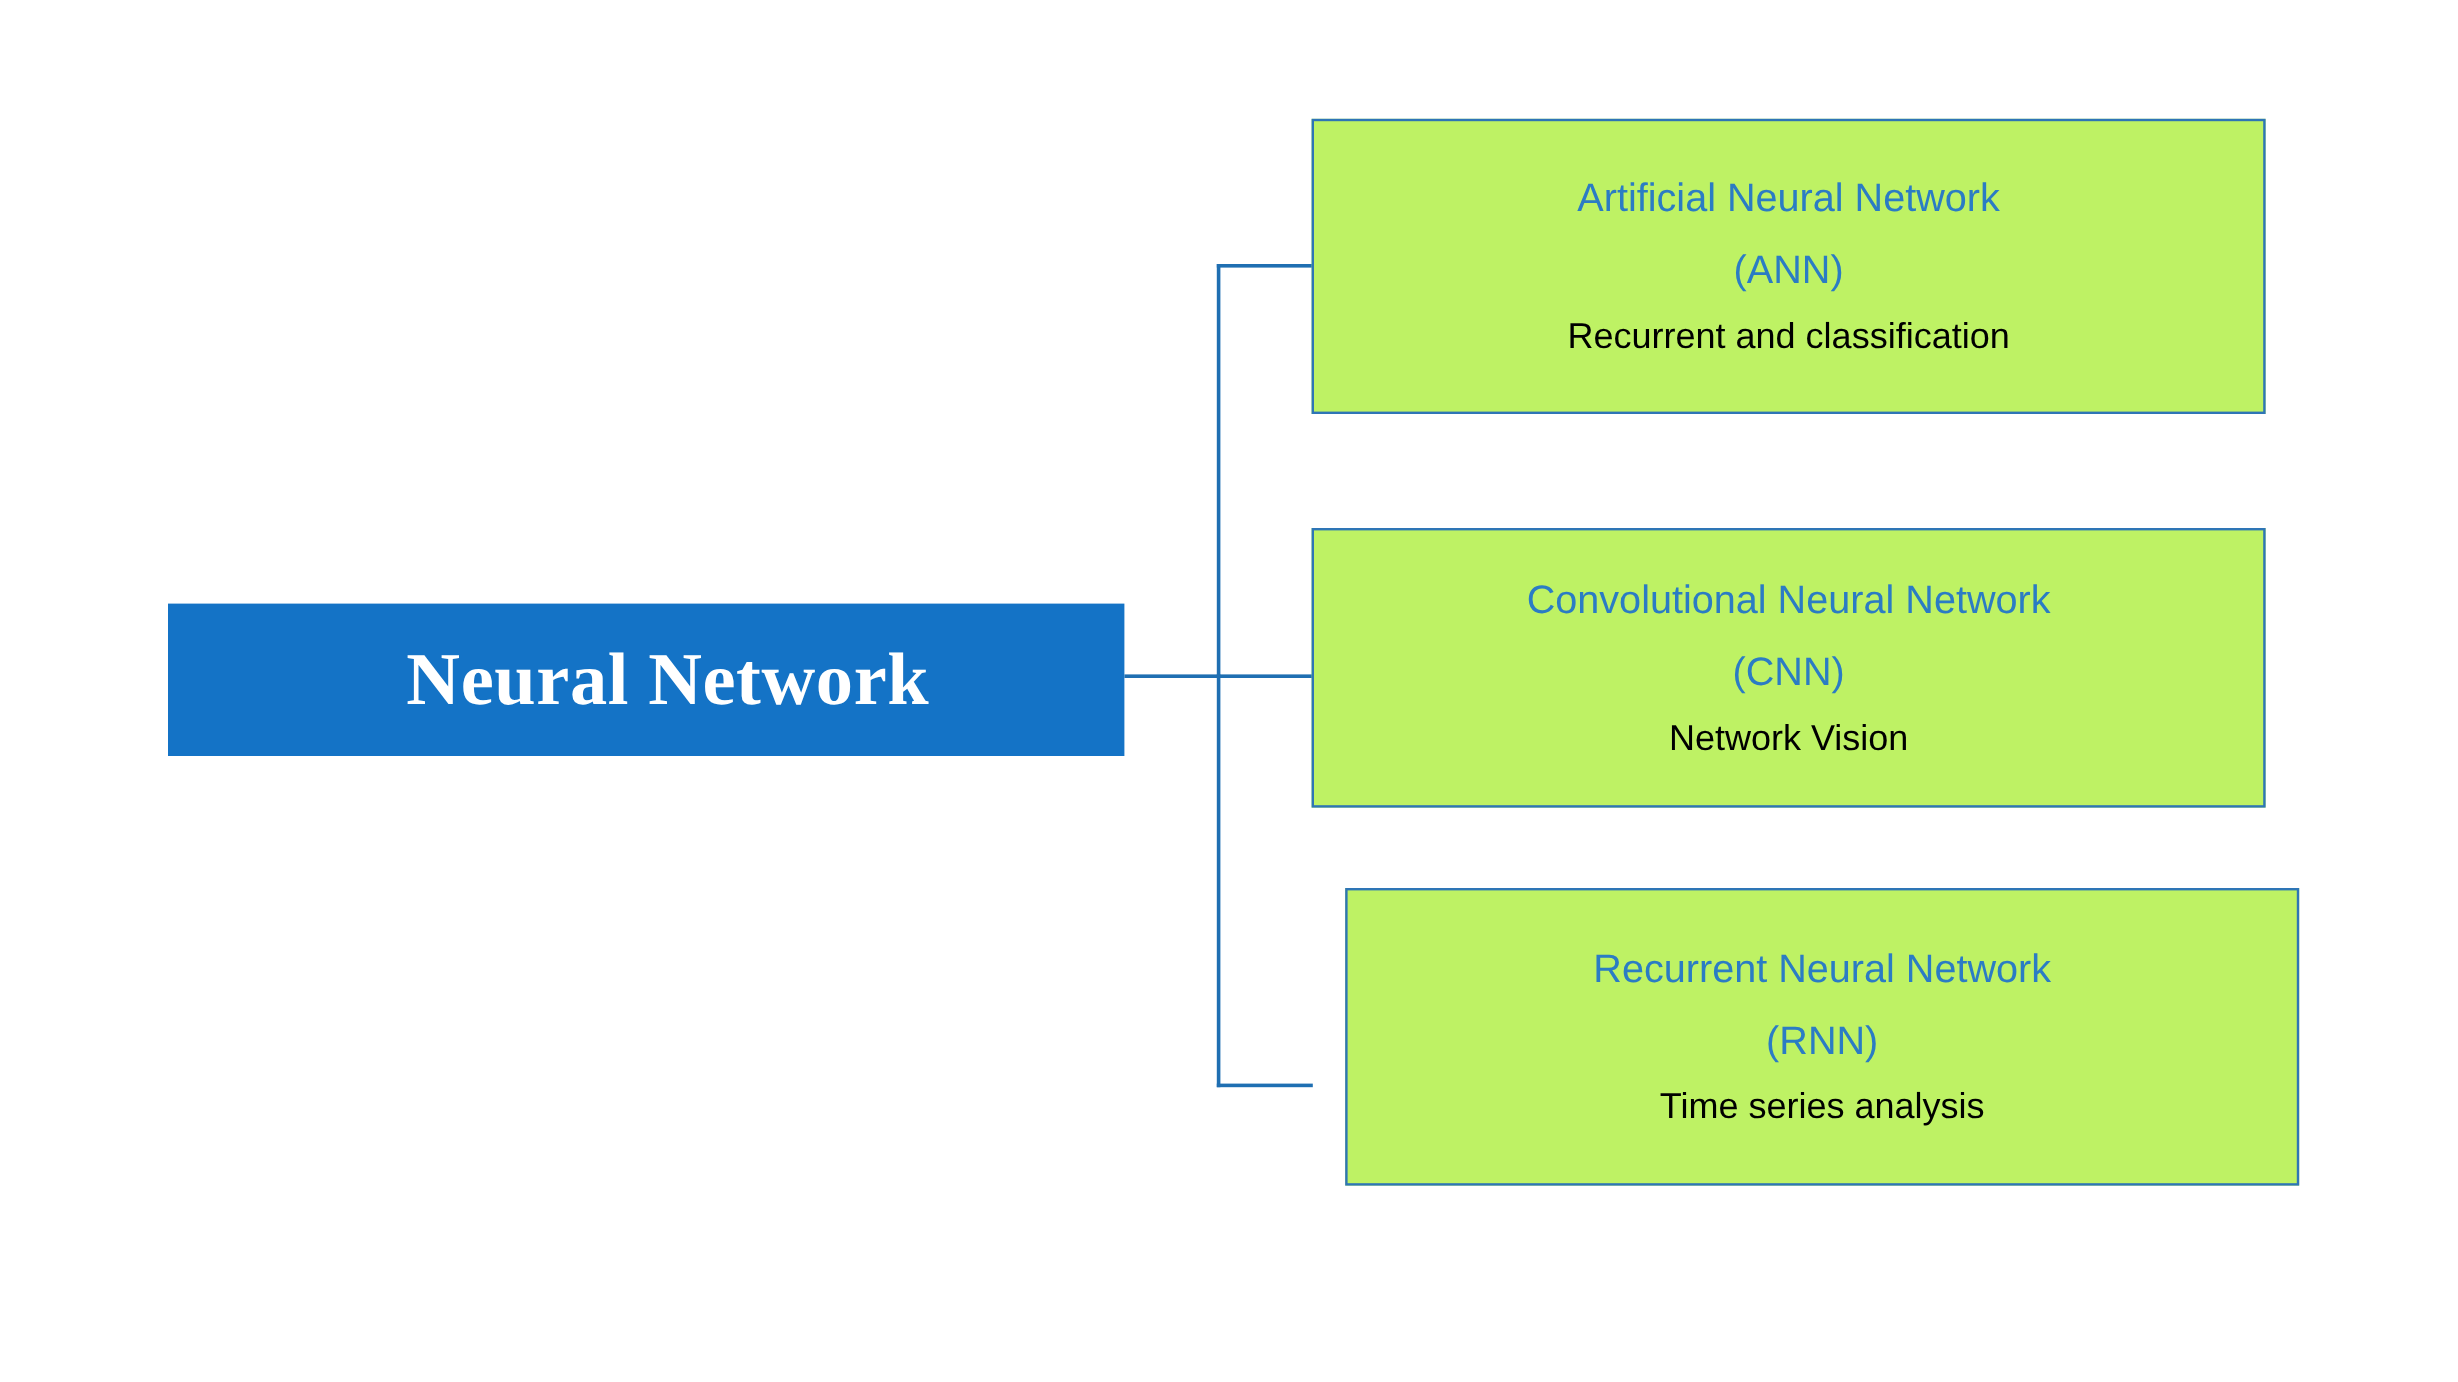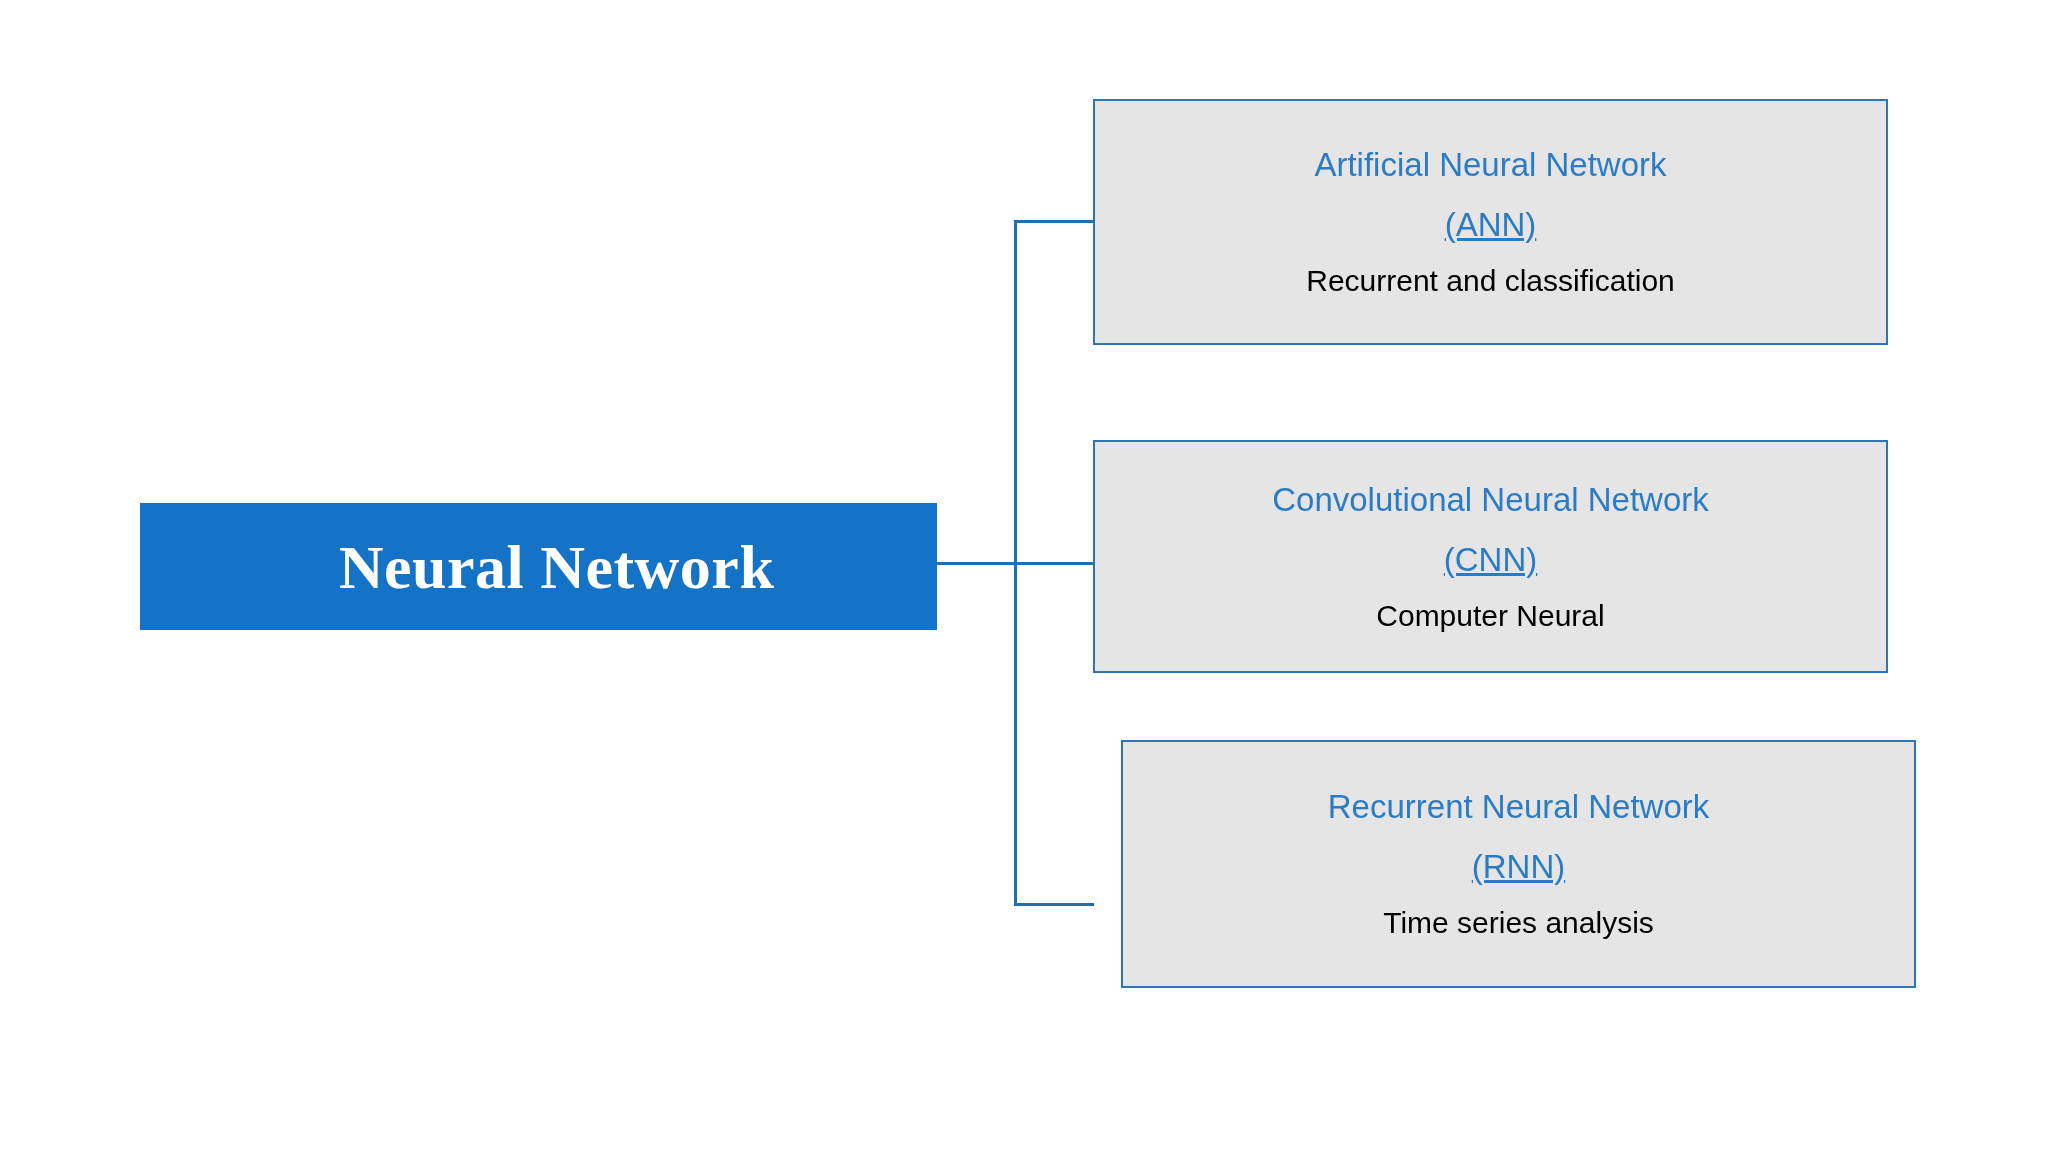--- a/index.html
+++ b/index.html
@@ -56,39 +56,39 @@
     height: 3px;
   }
 
   
   .child-node {
     position: absolute;
     left: 1093px;
     width: 795px;
     box-sizing: border-box;
     border: 2px solid #2E75B6;
-    background: #e5e5e5;
+    background: #bef264;
     display: flex;
     flex-direction: column;
     align-items: center;
     justify-content: center;
   }
   .child-node.n0 { top: 99px;  height: 246px; }
   .child-node.n1 { top: 440px; height: 233px; }
   .child-node.n2 { top: 740px; height: 248px; margin-left: 28px; }
 
   .child-title,
   .child-abbr {
     color: #2B7CC4;
     font-size: 33px;
     line-height: 1.0;
     white-space: nowrap;
   }
   .child-title { margin-bottom: 27px; }
-  .child-abbr  { margin-bottom: 25px; text-decoration: underline; }
+  .child-abbr  { margin-bottom: 25px; }
   .child-desc {
     color: #000000;
     font-size: 30px;
     line-height: 1.0;
     white-space: nowrap;
   }
 </style>
 </head>
 <body>
 
@@ -110,21 +110,21 @@
 
   <div class="child-node n0">
     <span class="child-title">Artificial Neural Network</span>
     <span class="child-abbr">(ANN)</span>
     <span class="child-desc">Recurrent and classification</span>
   </div>
 
   <div class="child-node n1">
     <span class="child-title">Convolutional Neural Network</span>
     <span class="child-abbr">(CNN)</span>
-    <span class="child-desc">Computer Neural</span>
+    <span class="child-desc">Network Vision</span>
   </div>
 
   <div class="child-node n2">
     <span class="child-title">Recurrent Neural Network</span>
     <span class="child-abbr">(RNN)</span>
     <span class="child-desc">Time series analysis</span>
   </div>
 
 </div>
 

